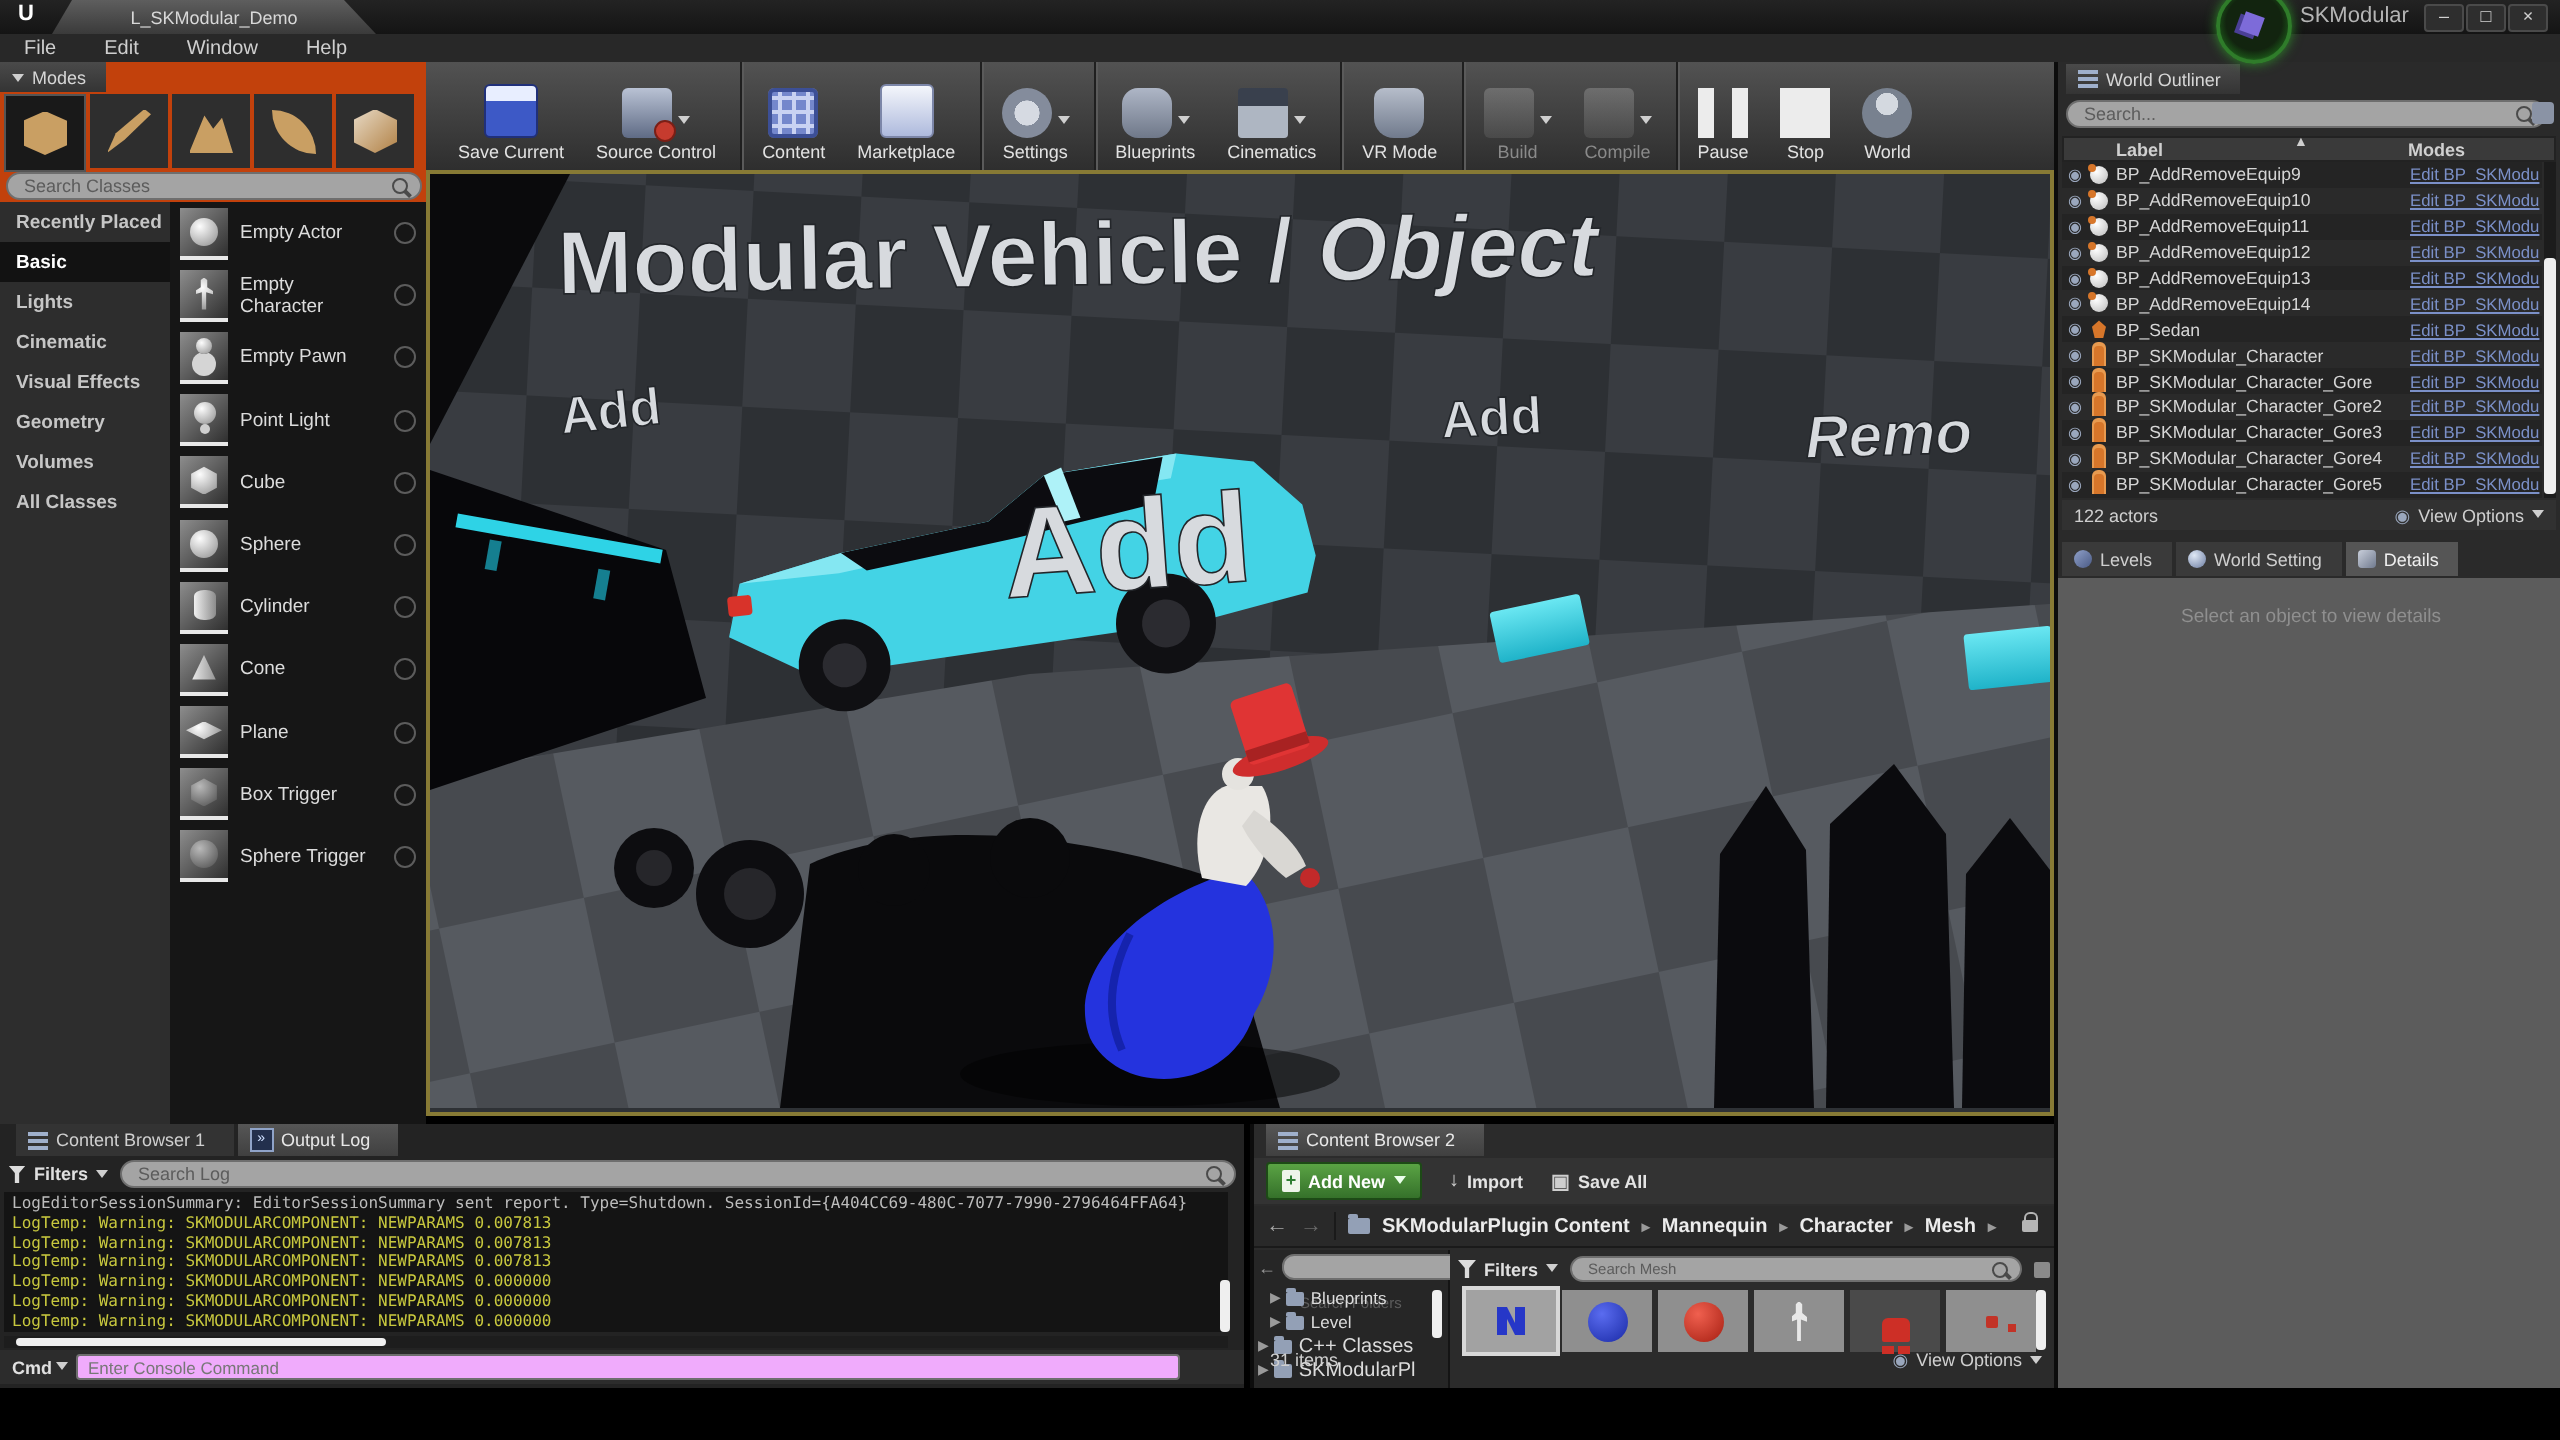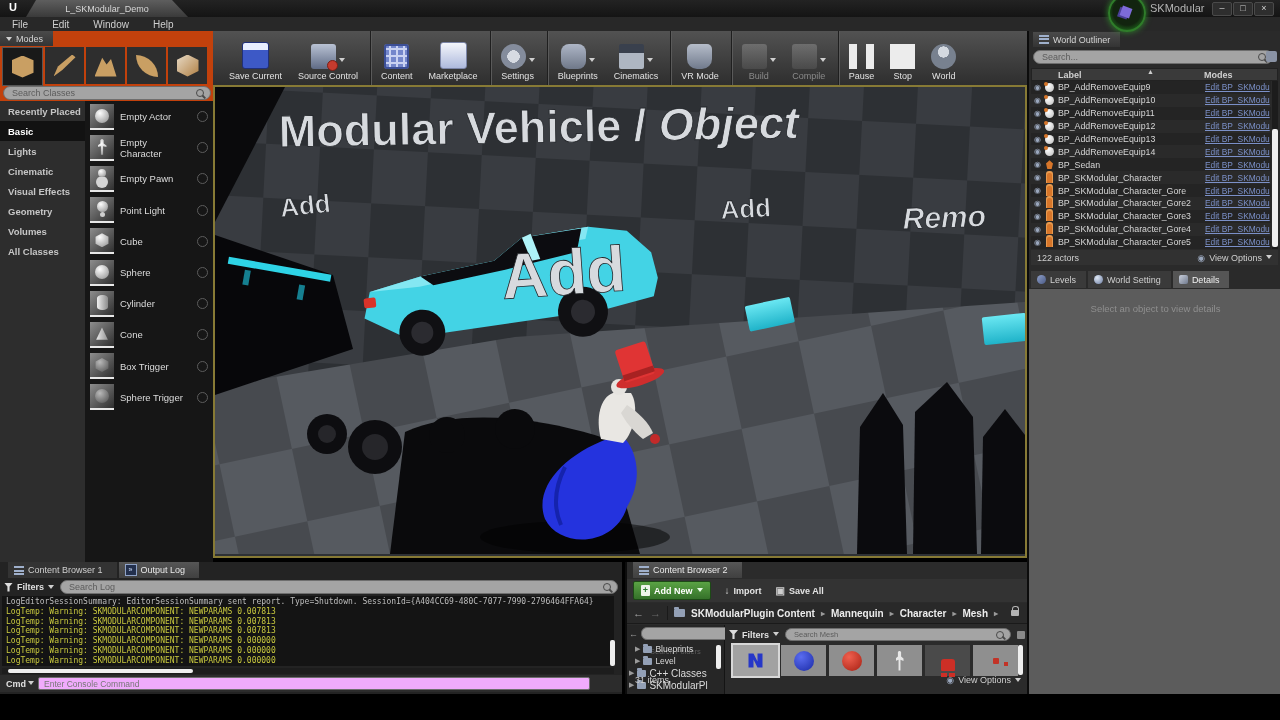--- a/index.html
+++ b/index.html
@@ -284,20 +284,27 @@
         <div class="pitem-label">Cylinder</div>
         <div class="handle"></div>
       </div>
         <div class="pitem" data-thumb="cone">
         <div class="thumb">
             <div class="shape"></div>
           </div>
         <div class="pitem-label">Cone</div>
         <div class="handle"></div>
       </div>
+        <div class="pitem" data-thumb="plane">
+        <div class="thumb">
+            <div class="shape"></div>
+          </div>
+        <div class="pitem-label">Plane</div>
+        <div class="handle"></div>
+      </div>
         <div class="pitem" data-thumb="boxtrigger">
         <div class="thumb">
             <div class="shape"></div>
           </div>
         <div class="pitem-label">Box Trigger</div>
         <div class="handle"></div>
       </div>
         <div class="pitem" data-thumb="spheretrigger">
         <div class="thumb">
             <div class="shape"></div>

